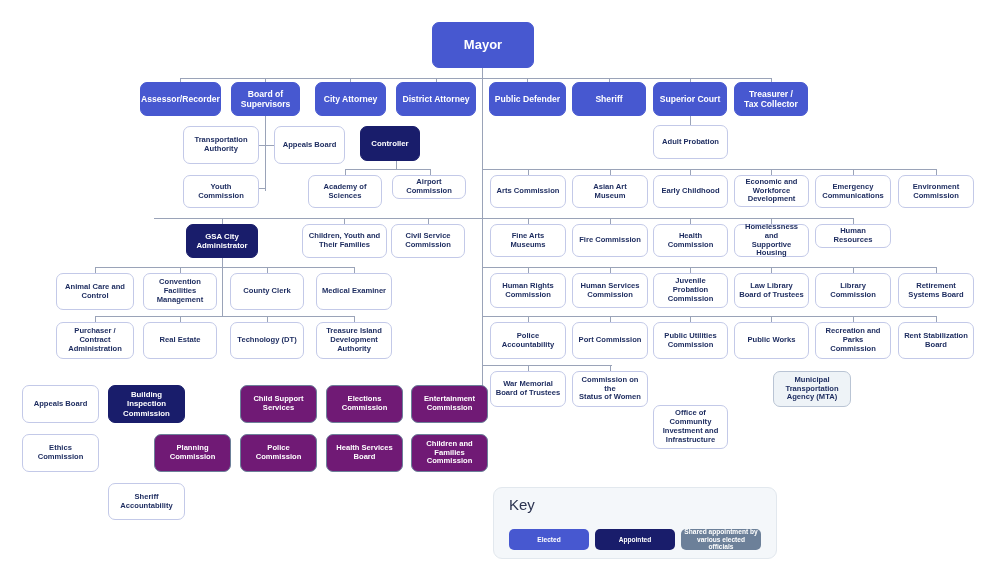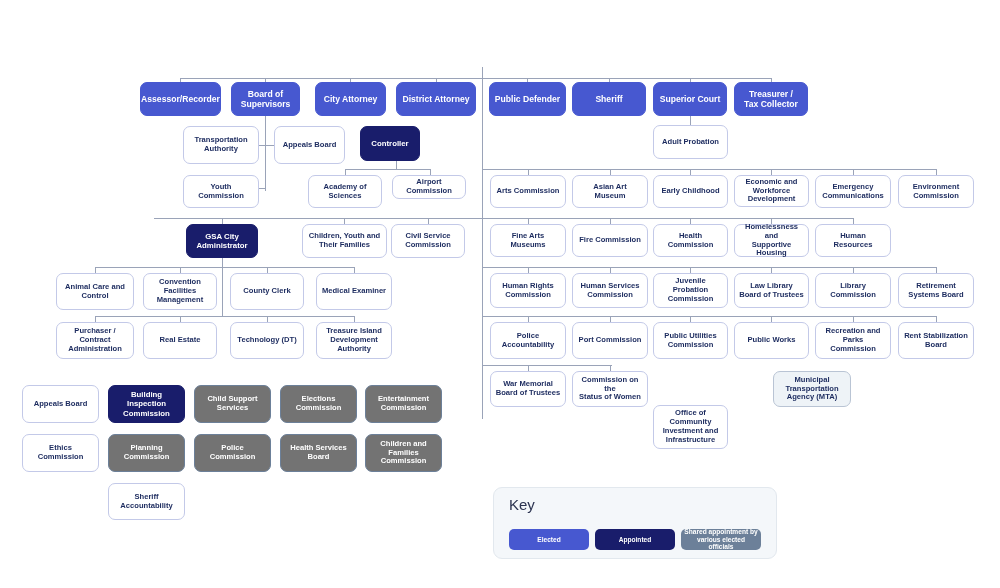--- a/index.html
+++ b/index.html
@@ -47,25 +47,26 @@
   
   .t-appointed{
     background:#191d6b;
     border:1px solid #191d6b;
     color:#ffffff;
     font-weight:700;
     font-size:7.8px;
   }
   
   .t-shared{
-    background:#737373;
+    background:#701a75;
     border:1px solid #6c8099;
     color:#ffffff;
     font-weight:700;
     font-size:7.6px;
+    margin-left:46px;
   }
   
   .t-tinted{
     background:#eef3f7;
     border:1px solid #b9c4d4;
     color:#1b2a5e;
     font-weight:700;
     font-size:7.6px;
   }
 
@@ -172,20 +173,21 @@
   <div class="ln v" style="left:610px;top:316px;height:6px;"></div>
   <div class="ln v" style="left:690px;top:316px;height:6px;"></div>
   <div class="ln v" style="left:771px;top:316px;height:6px;"></div>
   <div class="ln v" style="left:853px;top:316px;height:6px;"></div>
   <div class="ln v" style="left:936px;top:316px;height:6px;"></div>
 
   <div class="ln h" style="left:482px;top:365px;width:130px;"></div>
   <div class="ln v" style="left:528px;top:365px;height:6px;"></div>
   <div class="ln v" style="left:610px;top:365px;height:6px;"></div>
 
+  <div class="node t-elected mayor" style="left:432px;top:22px;width:102px;height:46px;">Mayor</div>
 
   <div class="node t-elected" style="left:140px;top:82px;width:81px;height:34px;">Assessor/Recorder</div>
   <div class="node t-elected" style="left:231px;top:82px;width:69px;height:34px;">Board of<br>Supervisors</div>
   <div class="node t-elected" style="left:315px;top:82px;width:71px;height:34px;">City Attorney</div>
   <div class="node t-elected" style="left:396px;top:82px;width:80px;height:34px;">District Attorney</div>
   <div class="node t-elected" style="left:489px;top:82px;width:77px;height:34px;">Public Defender</div>
   <div class="node t-elected" style="left:572px;top:82px;width:74px;height:34px;">Sheriff</div>
   <div class="node t-elected" style="left:653px;top:82px;width:74px;height:34px;">Superior Court</div>
   <div class="node t-elected" style="left:734px;top:82px;width:74px;height:34px;">Treasurer /<br>Tax Collector</div>
 
@@ -218,21 +220,21 @@
   <div class="node t-plain" style="left:572px;top:175px;width:76px;height:33px;">Asian Art Museum</div>
   <div class="node t-plain" style="left:653px;top:175px;width:75px;height:33px;">Early Childhood</div>
   <div class="node t-plain" style="left:734px;top:175px;width:75px;height:32px;">Economic and<br>Workforce<br>Development</div>
   <div class="node t-plain" style="left:815px;top:175px;width:76px;height:33px;">Emergency<br>Communications</div>
   <div class="node t-plain" style="left:898px;top:175px;width:76px;height:33px;">Environment<br>Commission</div>
 
   <div class="node t-plain" style="left:490px;top:224px;width:76px;height:33px;">Fine Arts Museums</div>
   <div class="node t-plain" style="left:572px;top:224px;width:76px;height:33px;">Fire Commission</div>
   <div class="node t-plain" style="left:653px;top:224px;width:75px;height:33px;">Health Commission</div>
   <div class="node t-plain" style="left:734px;top:224px;width:75px;height:33px;">Homelessness and<br>Supportive Housing</div>
-  <div class="node t-plain" style="left:815px;top:224px;width:76px;height:33px;">Human Resources</div>
+  <div class="node t-plain" style="left:815px;top:224px;width:76px;height:24px;">Human Resources</div>
 
   <div class="node t-plain" style="left:490px;top:273px;width:76px;height:35px;">Human Rights<br>Commission</div>
   <div class="node t-plain" style="left:572px;top:273px;width:76px;height:35px;">Human Services<br>Commission</div>
   <div class="node t-plain" style="left:653px;top:273px;width:75px;height:35px;">Juvenile Probation<br>Commission</div>
   <div class="node t-plain" style="left:734px;top:273px;width:75px;height:35px;">Law Library<br>Board of Trustees</div>
   <div class="node t-plain" style="left:815px;top:273px;width:76px;height:35px;">Library Commission</div>
   <div class="node t-plain" style="left:898px;top:273px;width:76px;height:35px;">Retirement<br>Systems Board</div>
 
   <div class="node t-plain" style="left:490px;top:322px;width:76px;height:37px;">Police<br>Accountability</div>
   <div class="node t-plain" style="left:572px;top:322px;width:76px;height:37px;">Port Commission</div>

